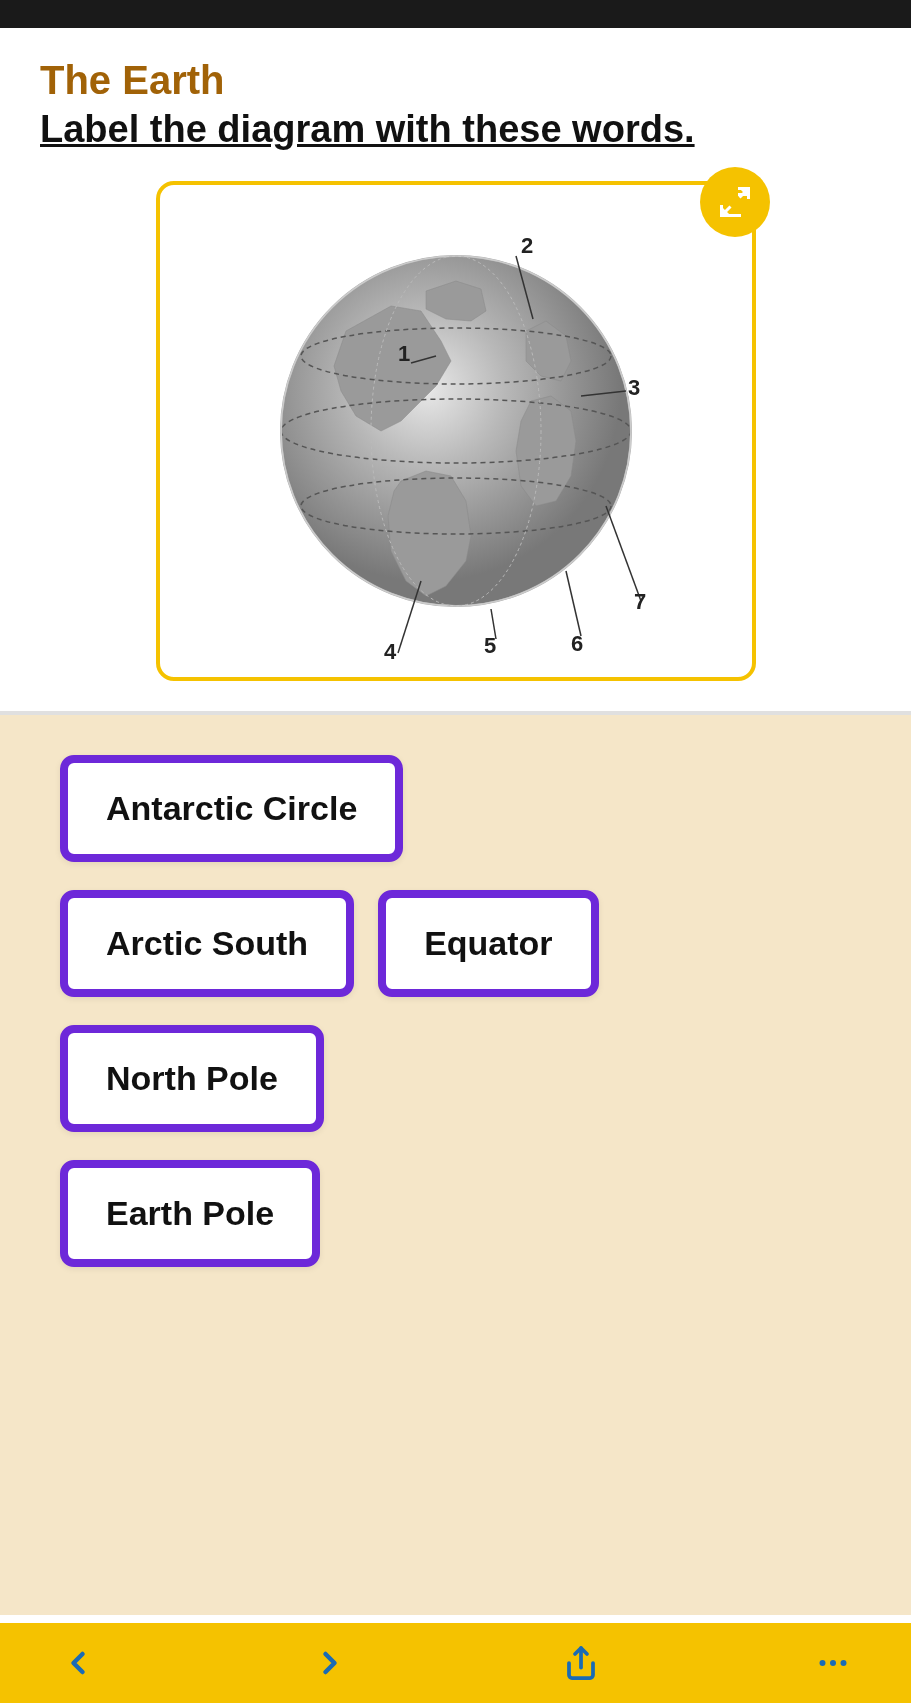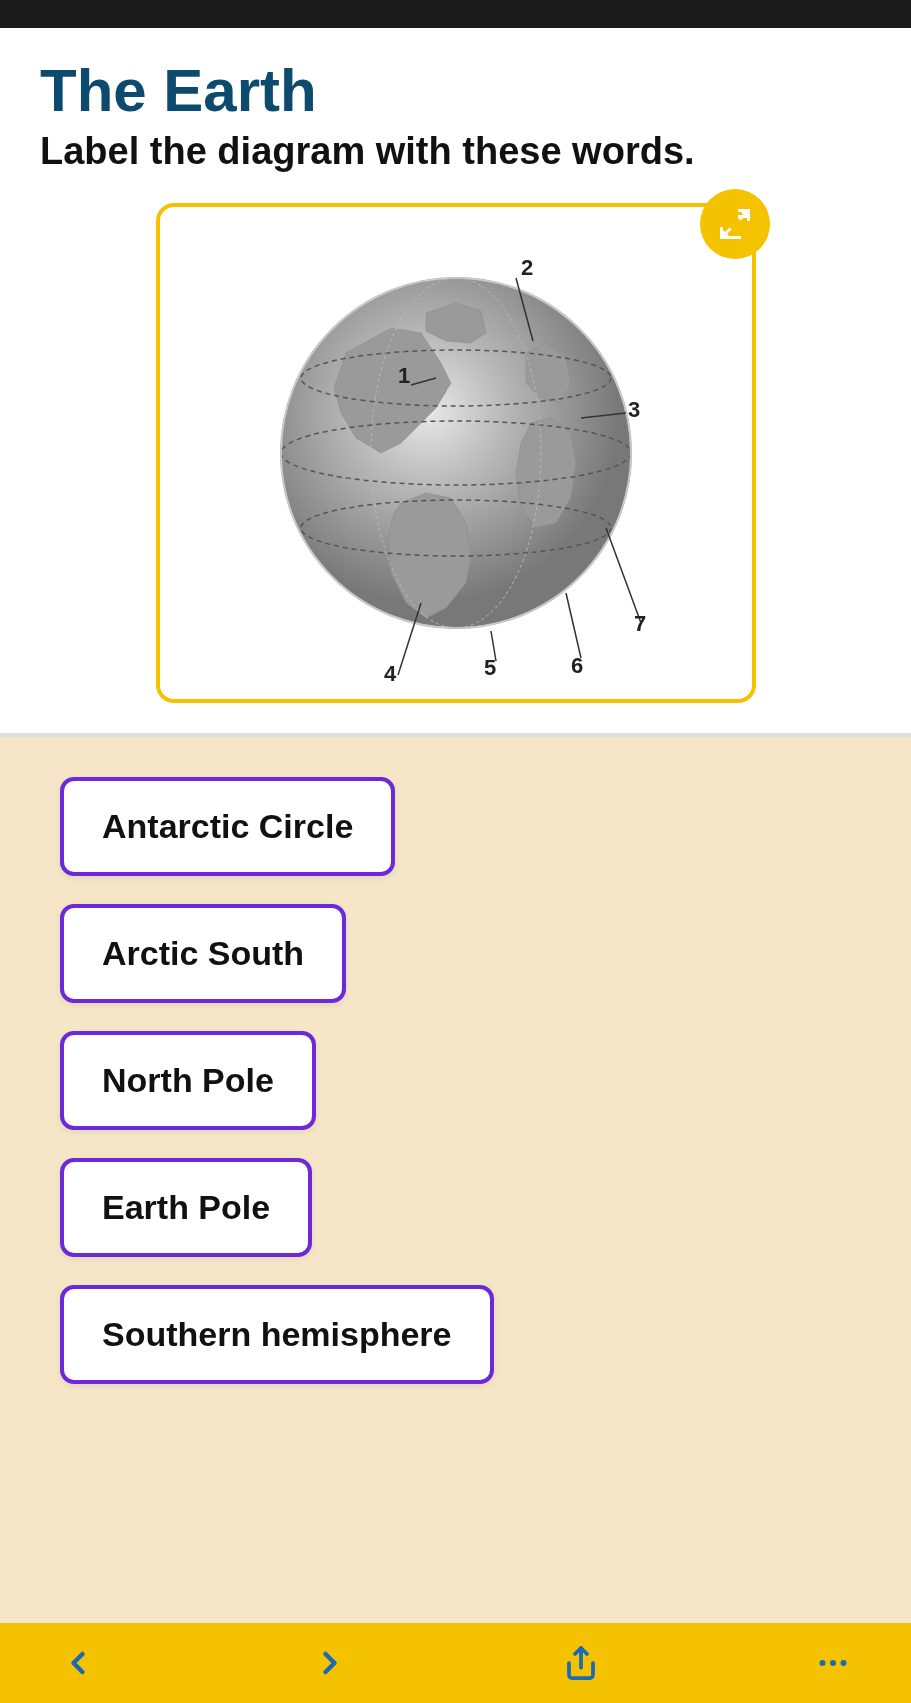--- a/index.html
+++ b/index.html
@@ -18,30 +18,31 @@
       height: 28px;
       width: 100%;
     }
 
     
     .header {
       padding: 30px 40px 20px 40px;
       background: #fff;
     }
     .header h1 {
-      font-size: 60px;
+      font-size: 40px;
       font-weight: 900;
-      color: #0c4a6e;
+      color: #a16207;
       line-height: 1.1;
     }
     .header h2 {
       font-size: 38px;
       font-weight: 800;
       color: #111;
       margin-top: 6px;
+      text-decoration: underline;
     }
 
     
     .diagram-section {
       background: #fff;
       padding: 10px 40px 30px 40px;
       display: flex;
       justify-content: center;
     }
     .diagram-container {
@@ -85,21 +86,21 @@
 
     .word-row {
       display: flex;
       gap: 24px;
       margin-bottom: 28px;
       align-items: center;
     }
 
     .word-chip {
       background: #fff;
-      border: 4px solid #6d28d9;
+      border: 8px solid #6d28d9;
       border-radius: 14px;
       padding: 26px 38px;
       font-size: 34px;
       font-weight: 700;
       color: #111;
       cursor: pointer;
       box-shadow: 0 2px 6px rgba(0,0,0,0.08);
       display: inline-flex;
       align-items: center;
       justify-content: center;
@@ -218,34 +219,32 @@
 <div style="height:4px; background:#e0e0e0; width:100%;"></div>
 
 <div class="labels-section">
 
   <div class="word-row">
     <div class="word-chip">Antarctic Circle</div>
   </div>
 
   <div class="word-row">
     <div class="word-chip">Arctic South</div>
+    <div class="word-chip">Equator</div>
   </div>
 
   <div class="word-row">
     <div class="word-chip">North Pole</div>
   </div>
 
 
   <div class="word-row">
     <div class="word-chip">Earth Pole</div>
   </div>
 
-  <div class="word-row">
-    <div class="word-chip">Southern hemisphere</div>
-  </div>
 
 </div>
 
 <div style="height:80px;"></div>
 
 <div class="bottom-nav">
   <button class="nav-btn">
     <svg viewBox="0 0 24 24" fill="none" stroke="#1a6bb5" stroke-width="3" stroke-linecap="round" stroke-linejoin="round">
       <polyline points="15 18 9 12 15 6"></polyline>
     </svg>

